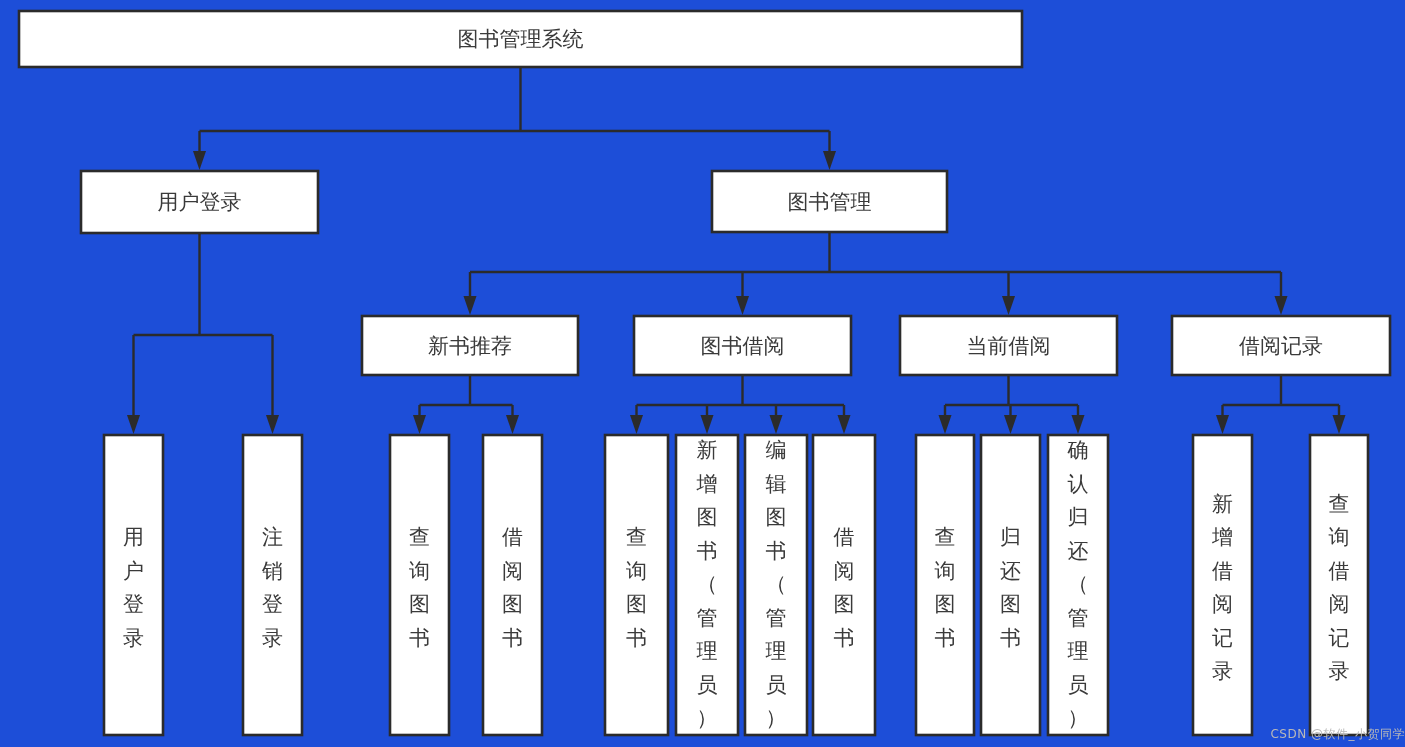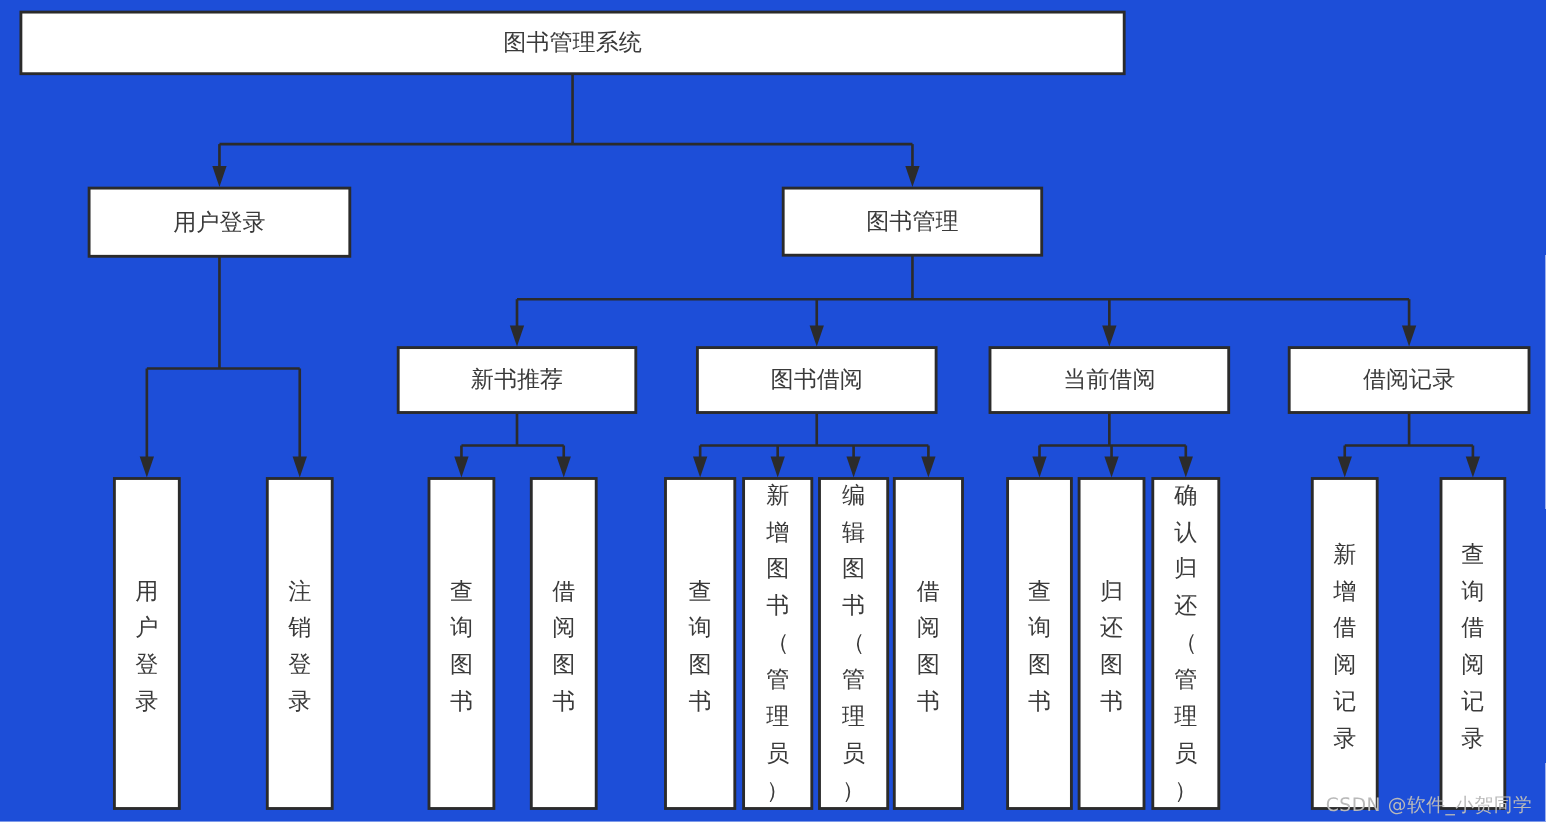--- a/index.html
+++ b/index.html
@@ -50,24 +50,24 @@
     dominant-baseline: middle;
   }
   .node-label-v {
     fill: #3a3a3a;
     font-family: "DejaVu Sans", "Liberation Sans", sans-serif;
     font-size: 21px;
     text-anchor: middle;
   }
   .watermark-text {
     position: absolute;
-    right: 12px;
+    right: 0;
     bottom: 4px;
     font-family: "DejaVu Sans", "Liberation Sans", sans-serif;
-    font-size: 17px;
+    font-size: 12px;
     color: #b9b9b9;
     letter-spacing: 0.5px;
     white-space: nowrap;
     user-select: none;
   }
 </style>
 </head>
 <body>
 
 <div id="diagram-root">

